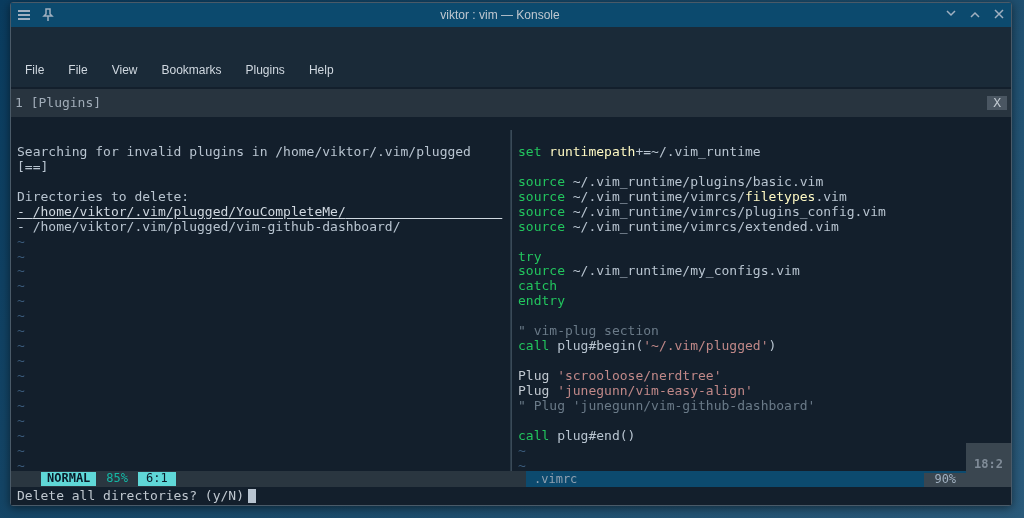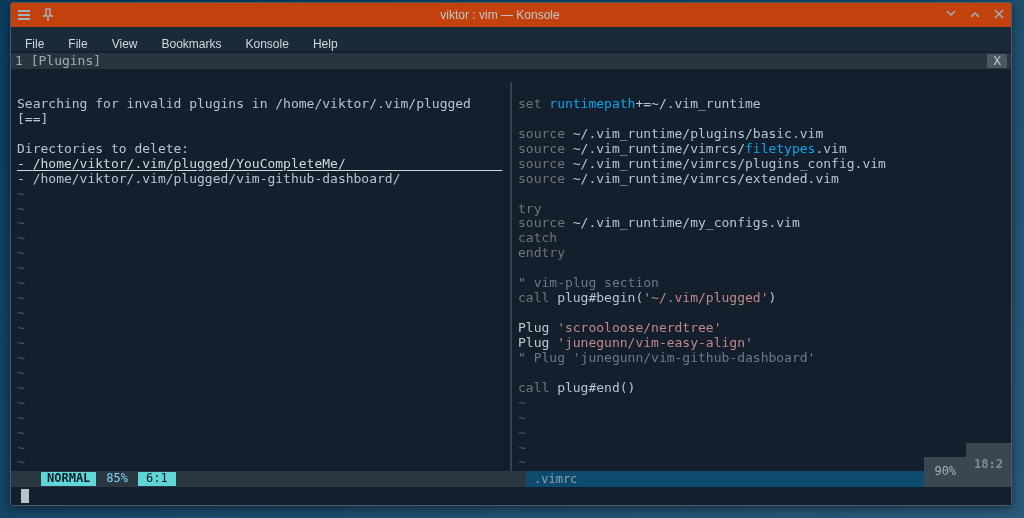--- a/index.html
+++ b/index.html
@@ -19,60 +19,61 @@
     bottom: 12px;
     background: #1a2a38;
     border: 1px solid #4a5a68;
     border-radius: 3px;
     display: flex;
     flex-direction: column;
     box-shadow: 0 2px 10px rgba(0,0,0,0.5);
   }
   .titlebar {
     height: 24px;
-    background: #c2410c;
+    background: #0c4a6e;
     display: flex;
     align-items: center;
     padding: 0 6px;
     color: #c0c8d0;
     font-size: 12px;
   }
   .titlebar-left { display: flex; gap: 10px; align-items: center; }
   .titlebar-icon { width: 14px; height: 14px; display:inline-block; }
   .titlebar-title { flex: 1; text-align: center; font-family: sans-serif; }
   .titlebar-right { display: flex; gap: 12px; }
   .win-btn { color: #b0b8c0; cursor: pointer; font-family: sans-serif; }
   .menubar {
     height: 24px;
     background: #1a2a38;
     display: flex;
-    align-items: flex-end;
+    align-items: flex-start;
     padding: 0 14px;
     gap: 24px;
     color: #d0d8e0;
     font-family: sans-serif;
     font-size: 12px;
+    margin-top: 36px;
   }
   .menubar span { cursor: pointer; }
   .terminal {
     flex: 1;
     background: #131f2c;
     display: flex;
     flex-direction: column;
     color: #b8c4d0;
     padding: 2px 0 0 0;
     line-height: 1.15;
     overflow: hidden;
   }
   .tab-line {
     display: flex;
     background: #28343f;
     color: #a0acb8;
     padding: 0 4px;
-    height: 16px;
+    height: 28px;
     align-items: center;
   }
   .tab-line .left { flex:1; }
   .tab-line .x { background:#4a5662; color:#c0c8d0; padding:0 6px; }
   .panes {
     flex: 1;
     display: flex;
     overflow: hidden;
     margin-top: 13px;
   }
@@ -80,25 +81,25 @@
     flex: 1;
     padding: 0 6px;
     white-space: pre;
     overflow: hidden;
   }
   .pane.left { border-right: 1px solid #2a3a48; }
   .divider {
     width: 1px;
     background: #3a4a58;
   }
-  .keyword { color: #737373; }
+  .keyword { color: #22c55e; }
   .string { color: #c08888; }
   .ident { color: #c0c8d0; }
   .comment { color: #6a7a88; }
-  .type { color: #0ea5e9; }
+  .type { color: #fef9c3; }
   .tilde { color: #3a5a7a; }
   .cursor-underline { text-decoration: underline; text-underline-offset: 2px; color: #d0d8e0; white-space: pre;}
   .status-row {
     display: flex;
     height: 16px;
     font-size: 12px;
   }
   .status-left {
     flex: 1;
     display: flex;
@@ -112,22 +113,22 @@
     background: #0c4a6e;
     align-items: flex-end;
   }
   .mode-badge {
     background: #5fd7d7;
     color: #0a1a28;
     padding: 0 6px;
     font-weight: bold;
   }
   .status-file { color:#90a0b0; padding:0 8px; flex:1; }
-  .status-pct { color:#7dd3fc; padding:0 10px; }
-  .status-pct-right { background:#3a4650; color:#a0b0c0; padding:8px 10px; }
+  .status-pct { color:#14b8a6; padding:0 10px; }
+  .status-pct-right { background:#3a4650; color:#a0b0c0; padding:0 10px; }
   .status-pos { background:#5fd7d7; color:#0a1a28; padding:0 8px; }
   .status-pos-dim { background:#3a4650; color:#808c98; padding:15px 8px;font-weight:bold; }
   .cmdline {
     height: 18px;
     background: #131f2c;
     color: #c0c8d0;
     padding: 0 6px;
     display: flex;
     align-items: center;
   }
@@ -177,21 +178,21 @@
           </svg>
       </span>
     </div>
   </div>
 
   <div class="menubar">
     <span>File</span>
     <span>File</span>
     <span>View</span>
     <span>Bookmarks</span>
-    <span>Konsole</span>
+    <span>Plugins</span>
     <span>Help</span>
   </div>
 
   <div class="terminal">
 
     <div class="tab-line">
       <span class="left">1 [Plugins]</span>
       <span class="x">X</span>
     </div>
 
@@ -264,17 +265,18 @@
         <span class="status-pos">6:1</span>
       </div>
       <div class="status-right">
         <span class="status-file">.vimrc</span>
         <span class="status-pct-right">90%</span>
         <span class="status-pos-dim">18:2</span>
       </div>
     </div>
 
     <div class="cmdline">
+      <span>Delete all directories? (y/N)</span>
       <span class="cursor-block"></span>
     </div>
 
   </div>
 </div>
 
 </body></html>

